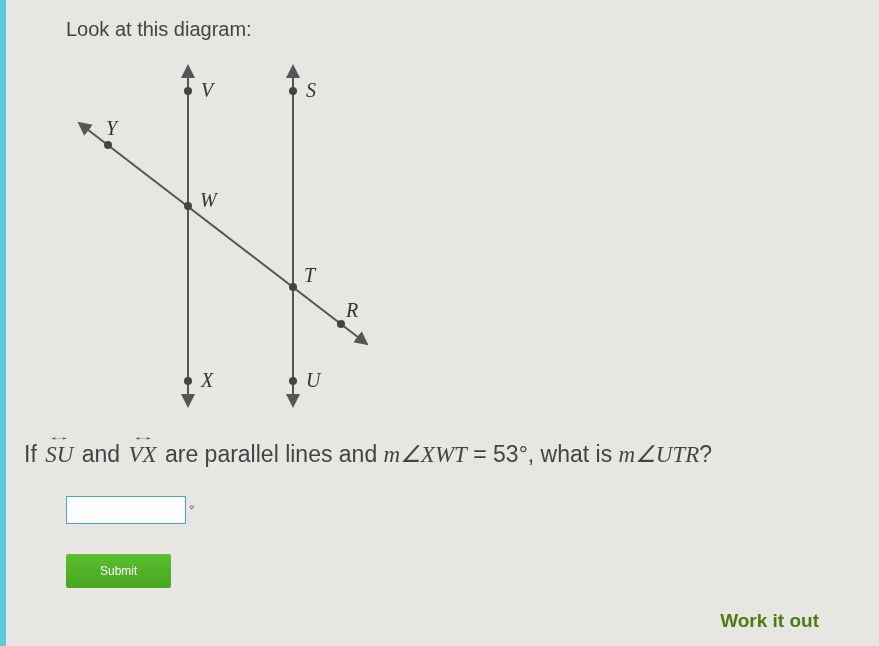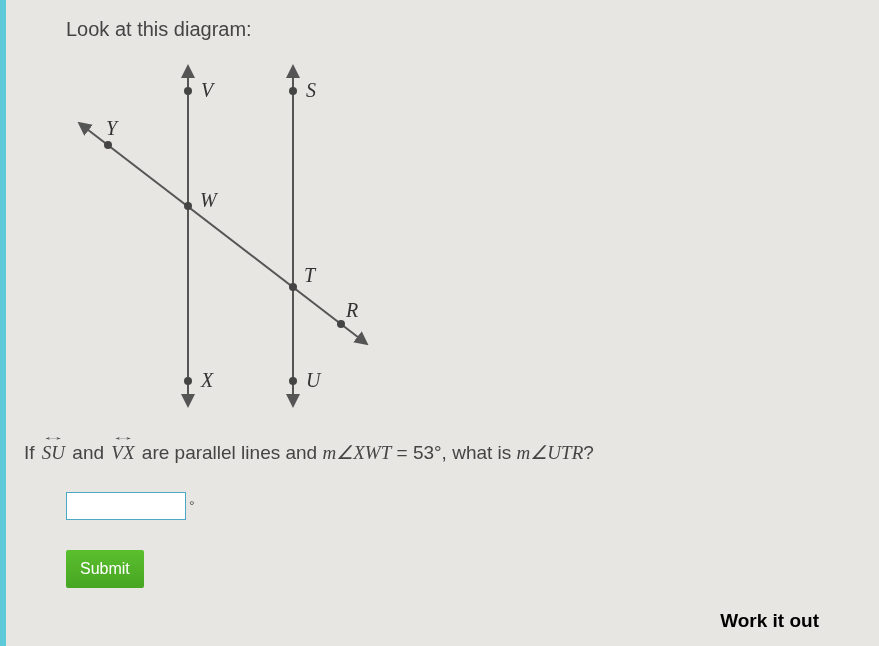--- a/index.html
+++ b/index.html
@@ -42,21 +42,21 @@
       top: 0;
     }
     .pt-label {
       position: absolute;
       font-style: italic;
       font-family: 'Times New Roman', serif;
       font-size: 20px;
       color: #333;
     }
     .question-line {
-      font-size: 19px;
+      font-size: 23px;
       color: #444;
       margin-top: 20px;
       margin-left: 6px;
     }
     .overline {
       display: inline-block;
       position: relative;
       font-style: italic;
       font-family: 'Times New Roman', serif;
       padding: 0 2px;
@@ -94,30 +94,30 @@
       color: #555;
     }
     .submit-btn {
       display: inline-block;
       margin-top: 30px;
       margin-left: 48px;
       background: #4caf29;
       background: linear-gradient(#5bbf2e, #47a522);
       color: #fff;
       border: none;
-      padding: 10px 14px;
-      font-size: 16px;
+      padding: 10px 34px;
+      font-size: 12px;
       cursor: pointer;
       border-radius: 2px;
     }
     .work-it-out {
       position: absolute;
       right: 60px;
       bottom: 14px;
-      color: #000000;
+      color: #4d7c0f;
       font-size: 19px;
       font-weight: bold;
       cursor: pointer;
     }
   </style>
 </head>
 <body>
 
 <div class="left-accent"></div>
 

